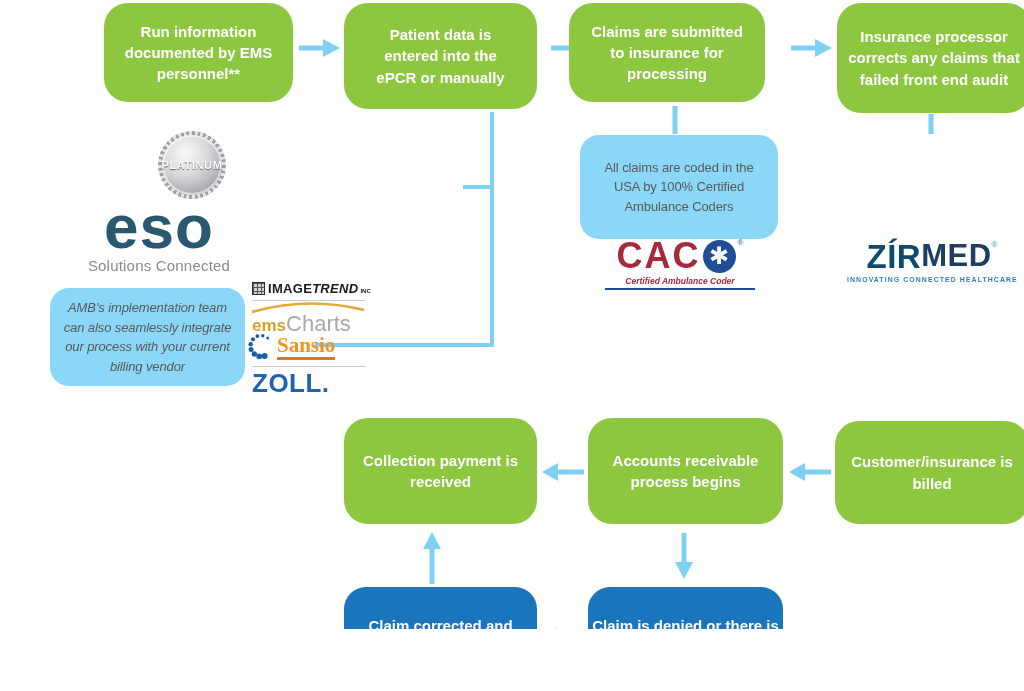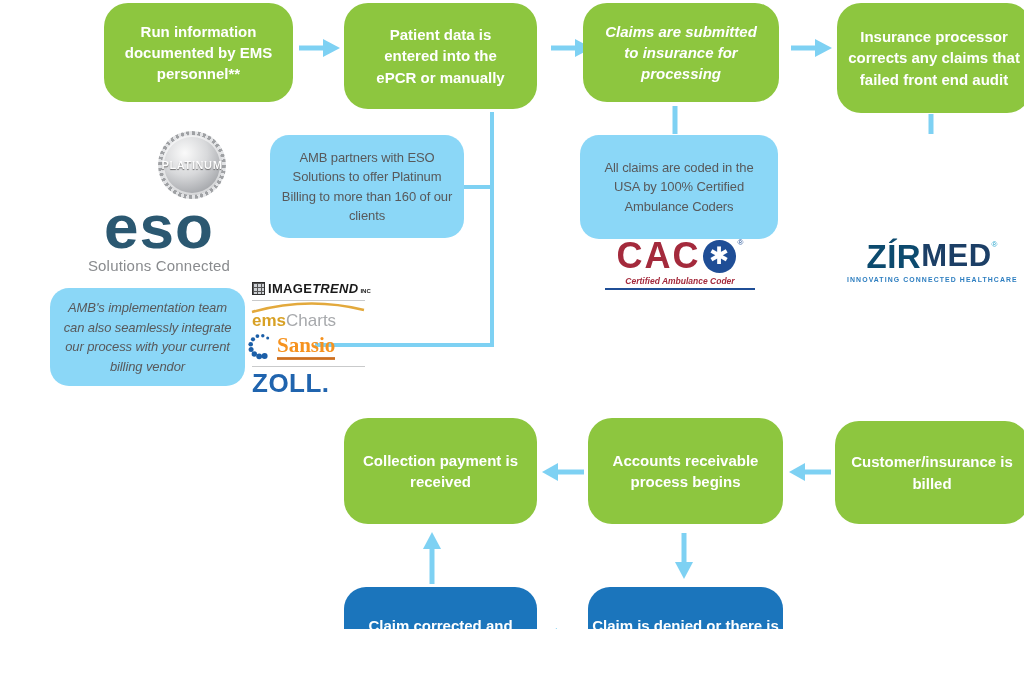--- a/index.html
+++ b/index.html
@@ -41,21 +41,21 @@
   .it-icon{width:11px;height:11px;border:1px solid #2d2d2d;
         background-image:linear-gradient(#555 1px,transparent 1px),linear-gradient(90deg,#555 1px,transparent 1px);
         background-size:4px 4px;background-color:#cfd2d6;}
   .it-p1{font-size:13px;font-weight:bold;color:#1a1a1a;letter-spacing:.3px;}
   .it-p2{font-size:13px;font-weight:bold;font-style:italic;color:#1a1a1a;letter-spacing:.3px;}
   .it-suf{font-size:6px;font-weight:bold;color:#1a1a1a;margin-left:2px;}
   .ems-row{position:relative;height:27px;padding-left:5px;}
   .ems-arc{position:absolute;left:3px;top:-2px;}
   .ems-text{position:absolute;left:5px;top:7px;}
   .ems-p1{font-size:17px;font-weight:bold;color:#d8a125;}
-  .ems-p2{font-size:17px;color:#a7a9ac;}
+  .ems-p2{font-size:22px;color:#a7a9ac;}
   .sansio-row{display:flex;align-items:center;gap:2px;height:32px;padding-left:0;}
   .sansio-name{font-family:"Liberation Serif","DejaVu Serif",serif;font-size:21px;font-weight:bold;
         color:#f6921e;line-height:1;border-bottom:1.5px solid #f6921e;padding-bottom:1px;}
   .sansio-bar{width:58px;height:3px;background:#c96a1b;opacity:.85;margin-top:1px;}
   .zoll-row{padding-left:5px;height:26px;}
   .zoll-text{font-size:26px;font-weight:800;color:#2064ae;letter-spacing:.5px;line-height:1;text-align:right;}
   .cac-wrap{position:absolute;left:558px;top:238px;width:150px;text-align:center;z-index:2;}
   .cac-row{display:flex;align-items:center;justify-content:center;gap:2px;}
   .cac-text{font-size:36px;font-weight:800;color:#a42a3c;letter-spacing:2px;line-height:1;}
   .cac-star{width:33px;height:33px;border-radius:50%;background:#1f4e96;color:#fff;display:flex;
@@ -125,30 +125,27 @@
         <polygon class="ah" points="510,628 494,637 510,646"></polygon>
     </g>
   </svg>
 
   <div class="gbox" style="left:57px;top:3px;width:189px;height:99px;">
     <span class="inner" style="width:165px;">Run information documented by EMS personnel**</span>
   </div>
   <div class="gbox" style="left:297px;top:3px;width:193px;height:106px;">
     <span class="inner" style="width:150px;">Patient data is entered into the ePCR or manually</span>
   </div>
-  <div class="gbox" style="left:536px;top:3px;width:196px;height:99px;font-style:italic;">
+  <div class="gbox" style="left:522px;top:3px;width:196px;height:99px;">
     <span class="inner" style="width:170px;">Claims are submitted to insurance for processing</span>
   </div>
   <div class="gbox" style="left:790px;top:3px;width:194px;height:110px;">
     <span class="inner" style="width:178px;">Insurance processor corrects any claims that failed front end audit</span>
   </div>
 
-  <div class="cbox" style="left:223px;top:135px;width:194px;height:103px;">
-    <span class="inner" style="width:174px;">AMB partners with ESO Solutions to offer Platinum Billing to more than 160 of our clients</span>
-  </div>
   <div class="cbox" style="left:533px;top:135px;width:198px;height:104px;">
     <span class="inner" style="width:178px;">All claims are coded in the USA by 100% Certified Ambulance Coders</span>
   </div>
   <div class="cbox" style="left:3px;top:288px;width:195px;height:98px;font-style:italic;">
     <span class="inner" style="width:180px;">AMB's implementation team can also seamlessly integrate our process with your current billing vendor</span>
   </div>
 
   <div class="badge-outer">
     <div class="badge-inner">
       <span class="badge-text">PLATINUM</span>

